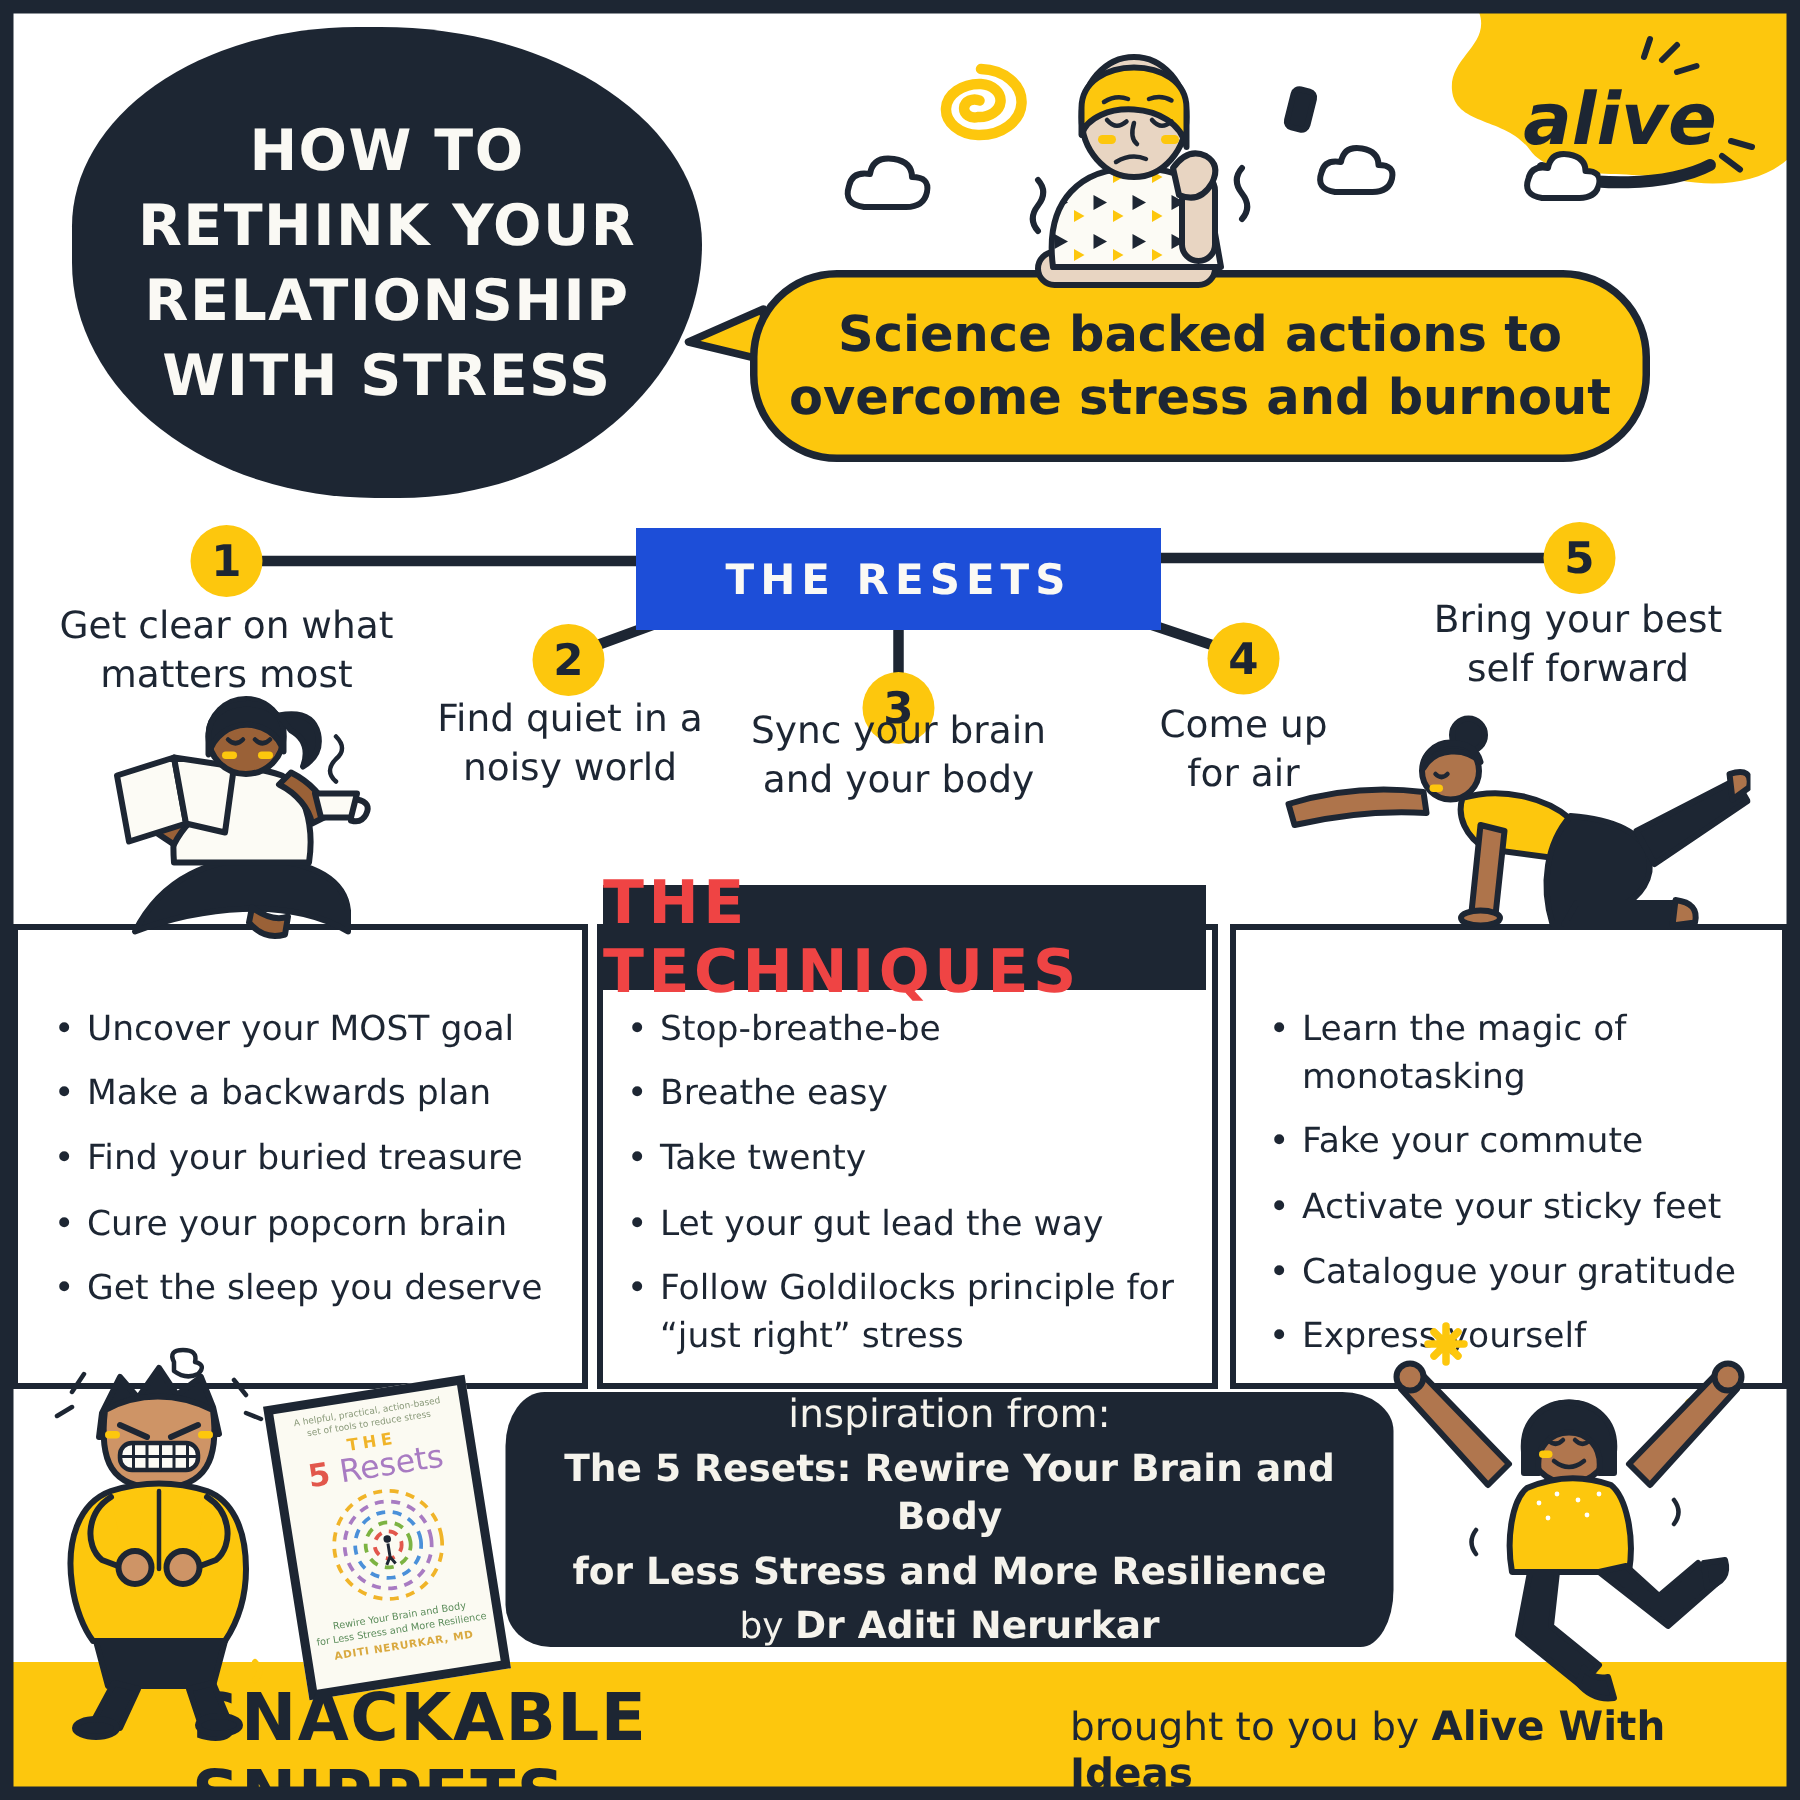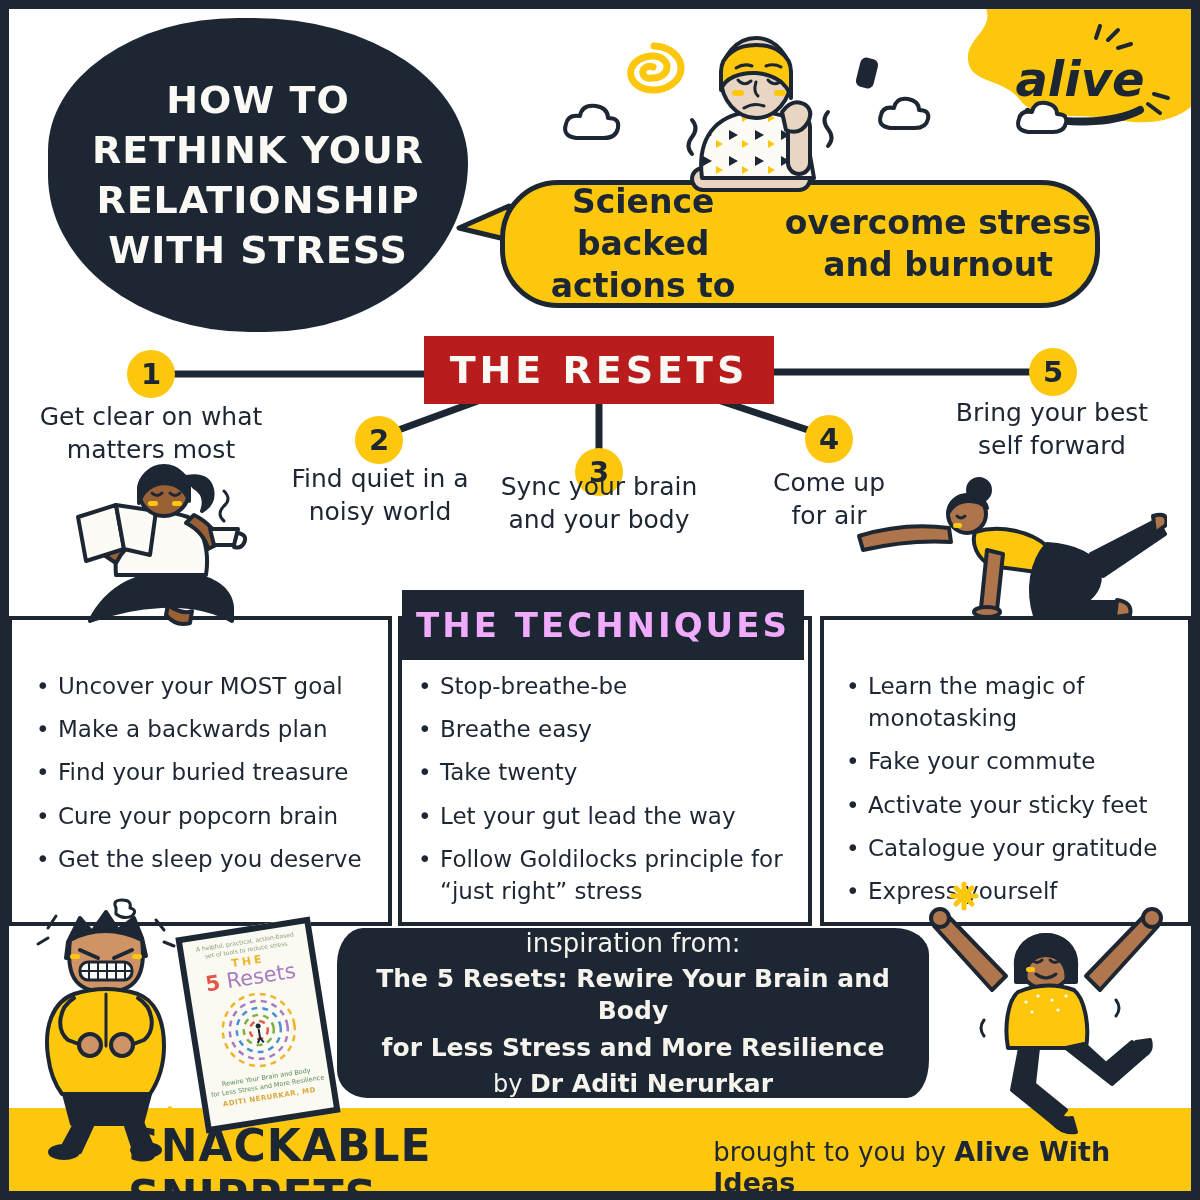--- a/index.html
+++ b/index.html
@@ -7,37 +7,37 @@
   .abs{position:absolute}
   .frame{position:absolute;inset:0;border:9px solid #1D2633;pointer-events:none;z-index:60}
 
   
   .title-blob{left:48px;top:18px;width:420px;height:314px;background:#1D2633;
     border-radius:47% 53% 50% 50% / 44% 48% 56% 52%;
     display:flex;flex-direction:column;justify-content:center;align-items:center;z-index:1}
   .title-line{color:#FAF9F4;font-weight:bold;font-size:38px;letter-spacing:1px;line-height:1.32;text-align:center}
   .tail{left:455px;top:200px;z-index:1}
   .bubble{left:500px;top:180px;width:600px;height:128px;background:#FDC70D;border:5px solid #1D2633;
-    border-radius:58px;display:flex;flex-direction:row;justify-content:center;align-items:center;z-index:2;box-sizing:border-box}
+    border-radius:58px;display:flex;flex-direction:column;justify-content:center;align-items:center;z-index:2;box-sizing:border-box}
   .bubble-line{color:#1D2633;font-weight:bold;font-size:33px;line-height:1.28;text-align:center}
   .svg-ill{z-index:3}
 
   
   .connectors{left:0;top:0;z-index:1}
-  .resets-bar{left:424px;top:336px;width:350px;height:68px;background:#b91c1c;color:#FAF9F4;
-    display:flex;align-items:center;justify-content:center;font-size:38px;font-weight:bold;letter-spacing:4px;z-index:2}
+  .resets-bar{left:424px;top:352px;width:350px;height:68px;background:#1d4ed8;color:#FAF9F4;
+    display:flex;align-items:center;justify-content:center;font-size:28px;font-weight:bold;letter-spacing:4px;z-index:2}
   .num-badge{width:48px;height:48px;border-radius:50%;background:#FDC70D;color:#1D2633;font-size:29px;font-weight:bold;
     display:flex;align-items:center;justify-content:center;z-index:2}
   .reset-label{color:#1D2633;font-size:25px;line-height:1.32;text-align:center;z-index:2}
   .reset-label b{font-weight:normal}
 
   
   .tech-box{border:4px solid #1D2633;background:#ffffff;box-sizing:border-box;top:616px;height:310px;z-index:1}
-  .tech-banner{left:402px;top:590px;width:402px;height:70px;background:#1D2633;color:#f0abfc;
-    display:flex;align-items:center;justify-content:center;font-size:34px;font-weight:bold;letter-spacing:3px;z-index:3}
+  .tech-banner{left:402px;top:590px;width:402px;height:70px;background:#1D2633;color:#ef4444;
+    display:flex;align-items:center;justify-content:center;font-size:40px;font-weight:bold;letter-spacing:3px;z-index:3}
   .tech-list{list-style:none;margin:0;padding:0;color:#1D2633;font-size:23px;line-height:1.4;z-index:4}
   .tech-list li{position:relative;padding-left:24px;margin-bottom:11px}
   .tech-list li::before{content:"•";position:absolute;left:2px}
 
   
   .insp-panel{left:337px;top:928px;width:592px;height:170px;background:#1D2633;
     border-radius:26px 34px 22px 30px / 36px 26px 38px 28px;
     display:flex;flex-direction:column;justify-content:center;align-items:center;gap:5px;z-index:3;color:#F5F3EC;text-align:center}
   .insp-intro{font-size:26px}
   .insp-title{font-size:25px;font-weight:bold;line-height:1.28}

